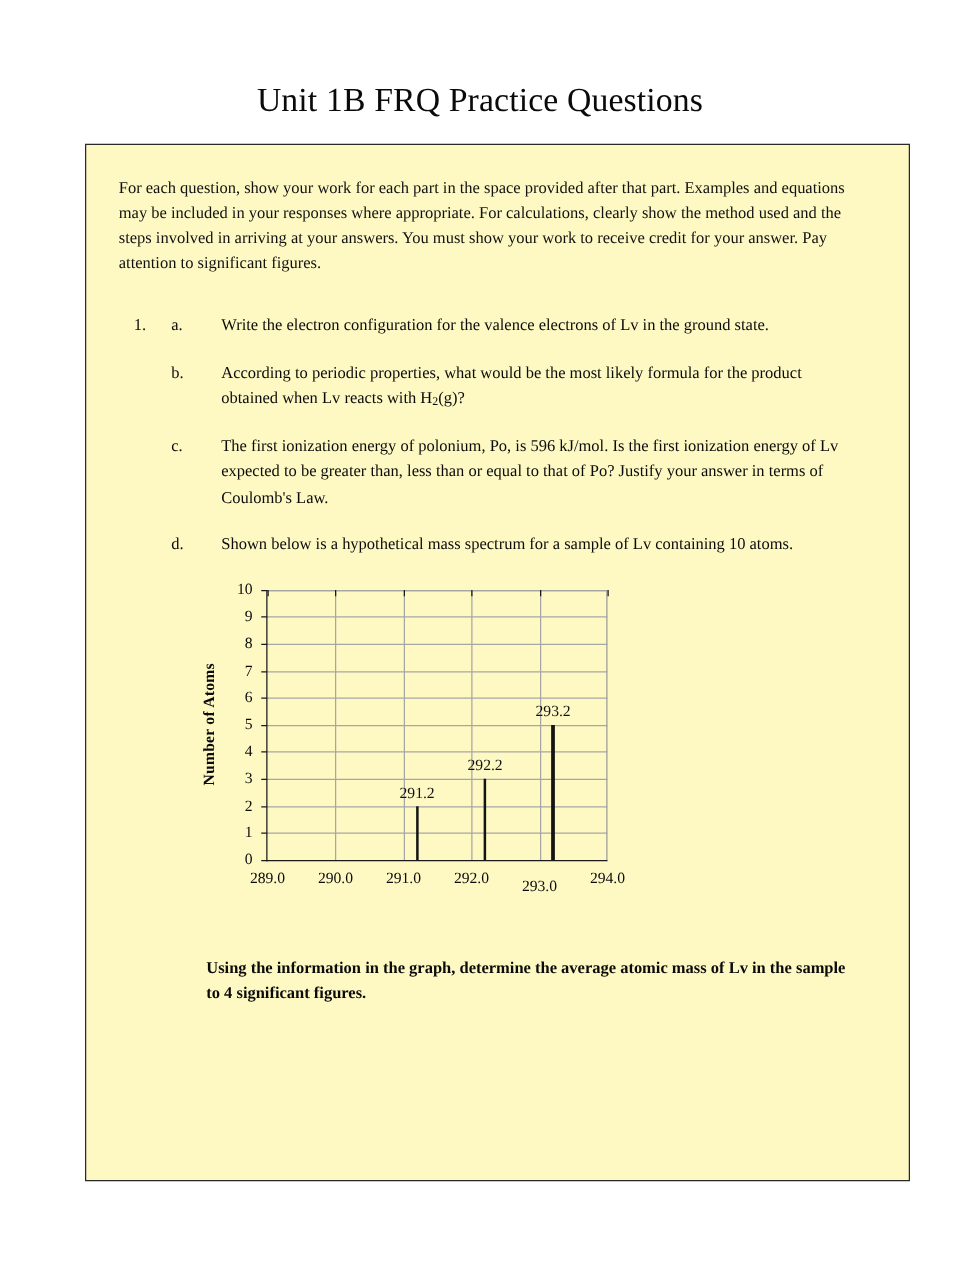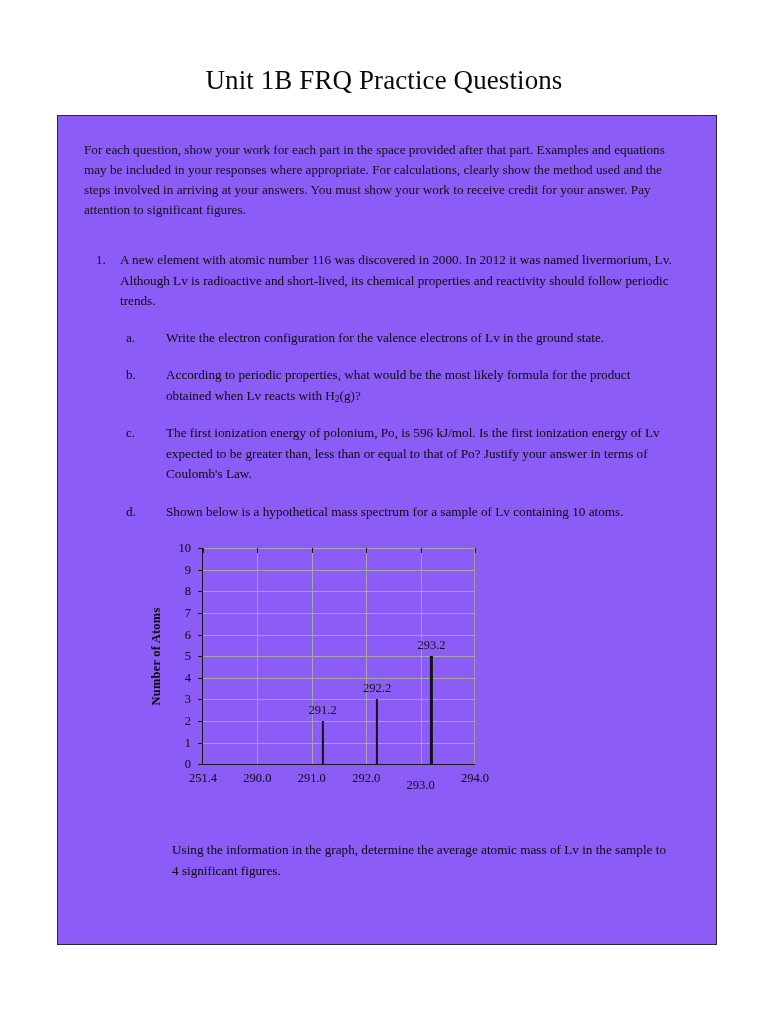--- a/index.html
+++ b/index.html
@@ -26,27 +26,27 @@
     font-size: 27px;
     font-weight: 400;
     letter-spacing: 0.1px;
     line-height: 1.1;
     color: #0a0a0a;
   }
 
   
   .doc-frame {
     position: absolute;
-    left: 57px;
+    left: 68px;
     top: 115px;
     width: 660px;
     height: 830px;
     border: 1.4px solid #2a2a2a;
     box-sizing: border-box;
-    background: #8b5cf6;
+    background: #fef9c3;
   }
 
   .frame-inner {
     padding: 24px 26px 0 26px;
   }
 
   
   .intro {
     font-size: 13.2px;
     line-height: 1.52;
@@ -230,38 +230,38 @@
   }
 
   
   .closing-note {
     margin: 30px 0 0 0;
     padding-left: 70px;
     font-size: 13.2px;
     line-height: 1.55;
   }
   .closing-note p {
-    margin: 18px;
+    margin: 0;
     max-width: 520px;
+    font-weight: bold;
   }
 </style>
 </head>
 <body>
 
 <div class="page-title">Unit 1B FRQ Practice Questions</div>
 
 <div class="doc-frame">
   <div class="frame-inner">
 
     <p class="intro">For each question, show your work for each part in the space provided after that part. Examples and equations may be included in your responses where appropriate. For calculations, clearly show the method used and the steps involved in arriving at your answers. You must show your work to receive credit for your answer. Pay attention to significant figures.</p>
 
     <ul class="q-list">
       <li class="q-item">
         <span class="q-num">1.</span>
-        <p class="q-stem">A new element with atomic number 116 was discovered in 2000.  In 2012 it was named livermorium, Lv.  Although Lv is radioactive and short-lived, its chemical properties and reactivity should follow periodic trends.</p>
 
         <ul class="sub-list">
 
           <li class="sub-item">
             <span class="sub-letter">a.</span>
             <p class="sub-text">Write the electron configuration for the valence electrons of Lv in the ground state.</p>
           </li>
 
           <li class="sub-item">
             <span class="sub-letter">b.</span>
@@ -315,21 +315,21 @@
             <div class="y-tick-mark" style="top: 64.8px;"></div>
             <div class="gridline-h" style="top: 43.2px;"></div>
             <div class="y-tick-label" style="top: 43.2px;">8</div>
             <div class="y-tick-mark" style="top: 43.2px;"></div>
             <div class="gridline-h" style="top: 21.6px;"></div>
             <div class="y-tick-label" style="top: 21.6px;">9</div>
             <div class="y-tick-mark" style="top: 21.6px;"></div>
             <div class="gridline-h" style="top: 0px;"></div>
             <div class="y-tick-label" style="top: 0px;">10</div>
             <div class="y-tick-mark" style="top: 0px;"></div>
-            <div class="x-tick-label" style="left: 0px;">251.4</div>
+            <div class="x-tick-label" style="left: 0px;">289.0</div>
             <div class="x-tick-mark" style="left: 0px;"></div>
             <div class="gridline-v" style="left: 54.4px;"></div>
             <div class="x-tick-label" style="left: 54.4px;">290.0</div>
             <div class="x-tick-mark" style="left: 54.4px;"></div>
             <div class="gridline-v" style="left: 108.8px;"></div>
             <div class="x-tick-label" style="left: 108.8px;">291.0</div>
             <div class="x-tick-mark" style="left: 108.8px;"></div>
             <div class="gridline-v" style="left: 163.2px;"></div>
             <div class="x-tick-label" style="left: 163.2px;">292.0</div>
             <div class="x-tick-mark" style="left: 163.2px;"></div>

